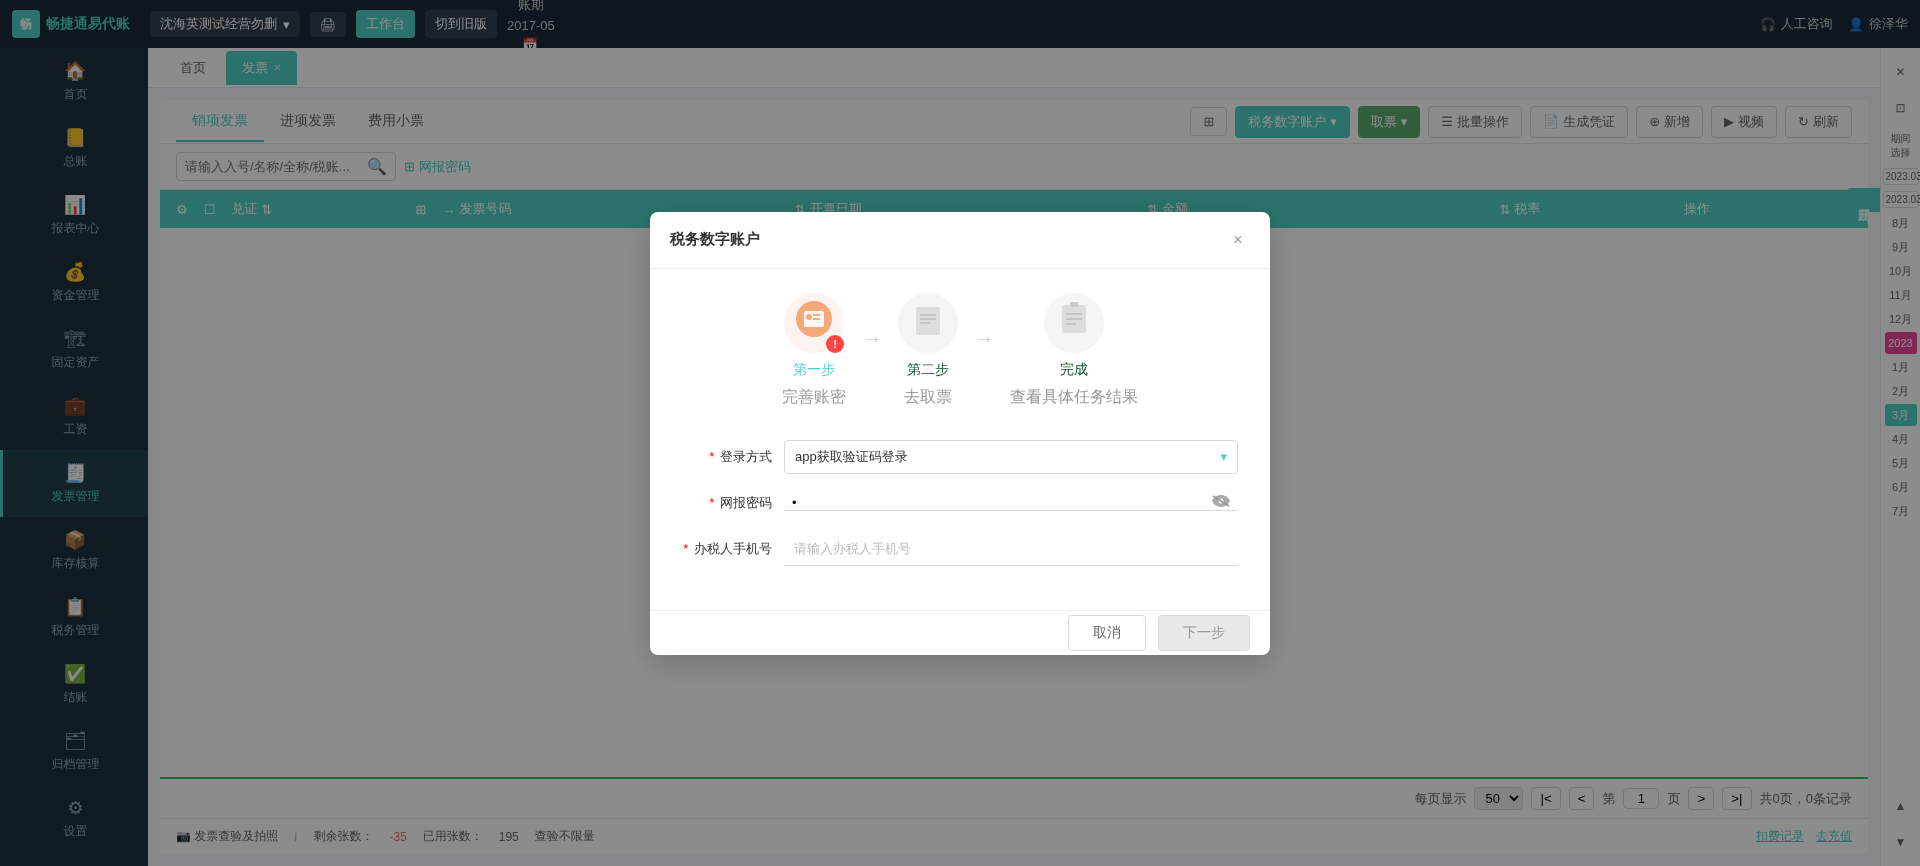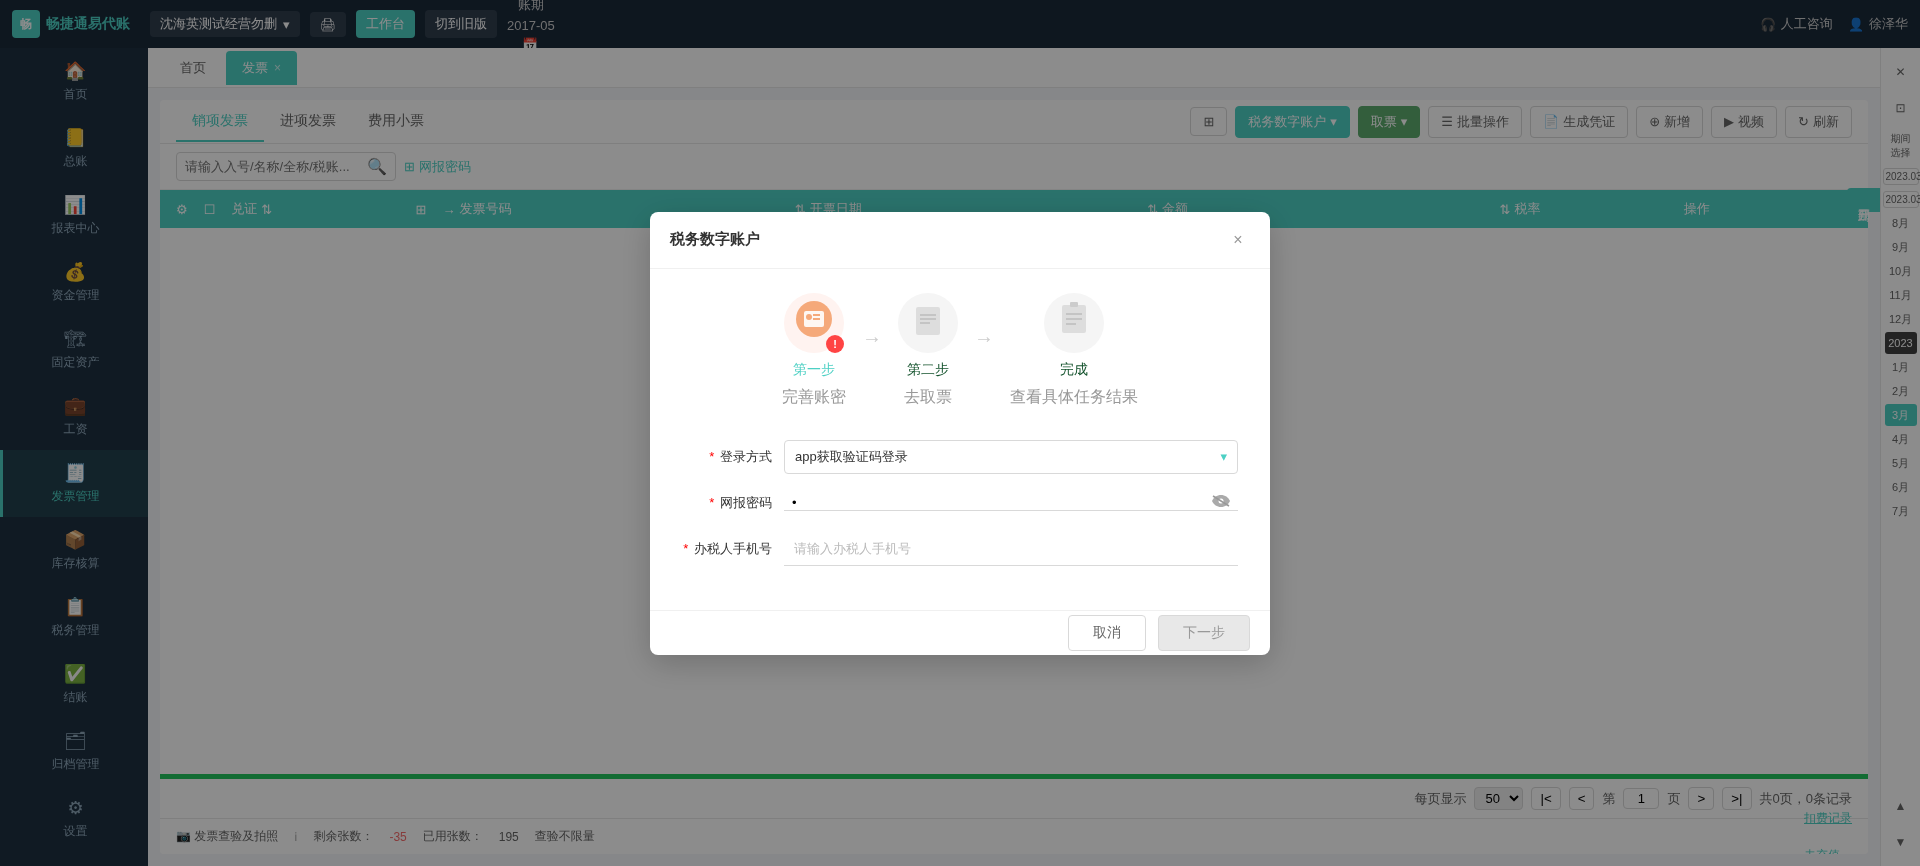--- a/index.html
+++ b/index.html
@@ -285,21 +285,21 @@
       flex: 1;
       overflow-y: auto;
     }
 
     
     .pagination {
       display: flex;
       align-items: center;
       justify-content: flex-end;
       padding: 8px 16px;
-      border-top: 5px solid #22c55e;
+      border-top: 2px solid #22c55e;
       gap: 8px;
       font-size: 13px;
       color: #666;
       flex-shrink: 0;
     }
 
     
     .footer-bar {
       height: 36px;
       background: white;
@@ -357,21 +357,21 @@
       font-size: 11px;
       color: #666;
       cursor: pointer;
       border-radius: 3px;
     }
     .period-item.active {
       background: #4dd0c4;
       color: white;
     }
     .period-item.current-year {
-      background: #404040;
+      background: #ec4899;
       color: white;
     }
 
     
     .overlay {
       position: fixed;
       top: 0;
       left: 0;
       width: 100%;
       height: 100%;
@@ -798,21 +798,21 @@
           <span>
             <span>📷</span>
             <span>发票查验及拍照</span>
           </span>
           <span style="color:#aaa;">ℹ</span>
           <span>剩余张数：</span>
           <span style="color:#f56c6c;">-35</span>
           <span>已用张数：</span>
           <span>195</span>
           <span>查验不限量</span>
-          <div style="margin-left:auto;display:flex;gap:20px;flex-direction:column;">
+          <div style="margin-left:auto;display:flex;gap:12px;">
             <span class="footer-link">扣费记录</span>
             <span class="footer-link">去充值</span>
           </div>
         </div>
       </div>
 
       <div class="open-invoice-btn">
         <span>开票已到</span>
       </div>
     </div>

